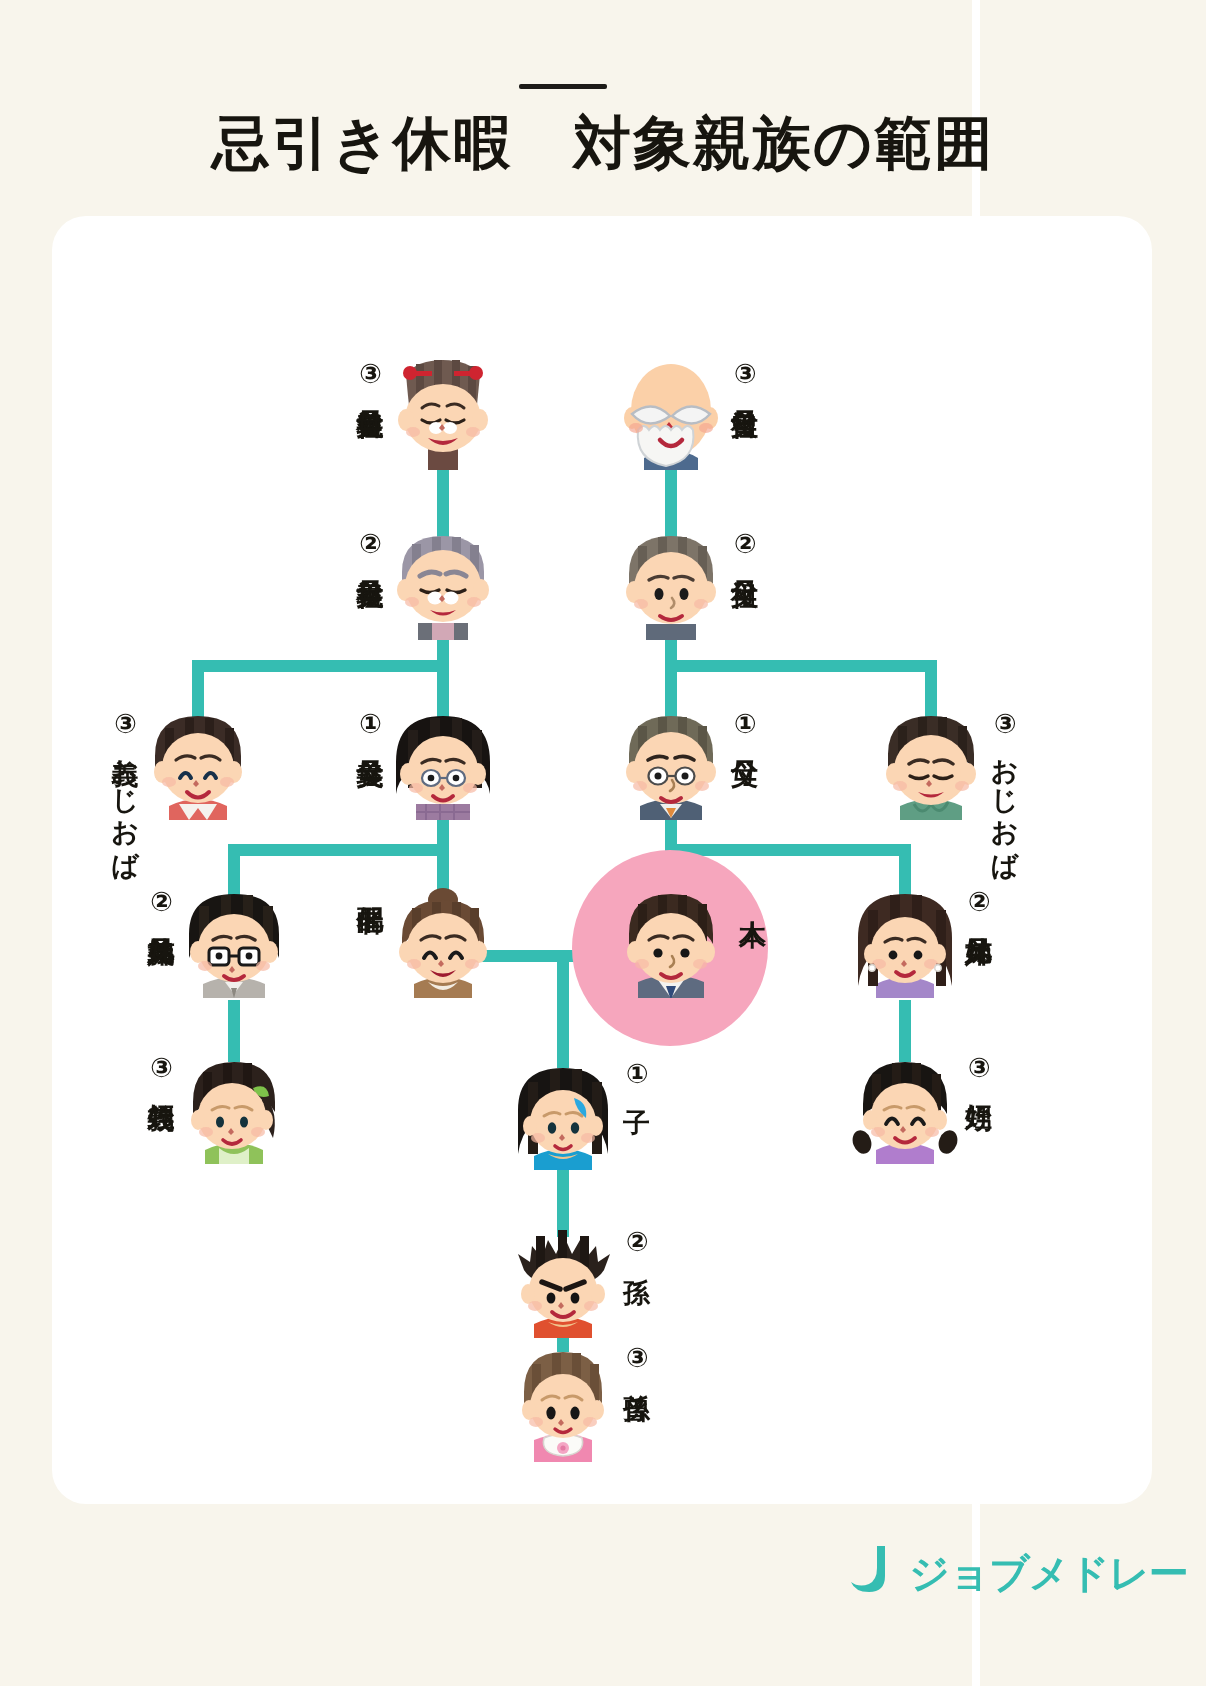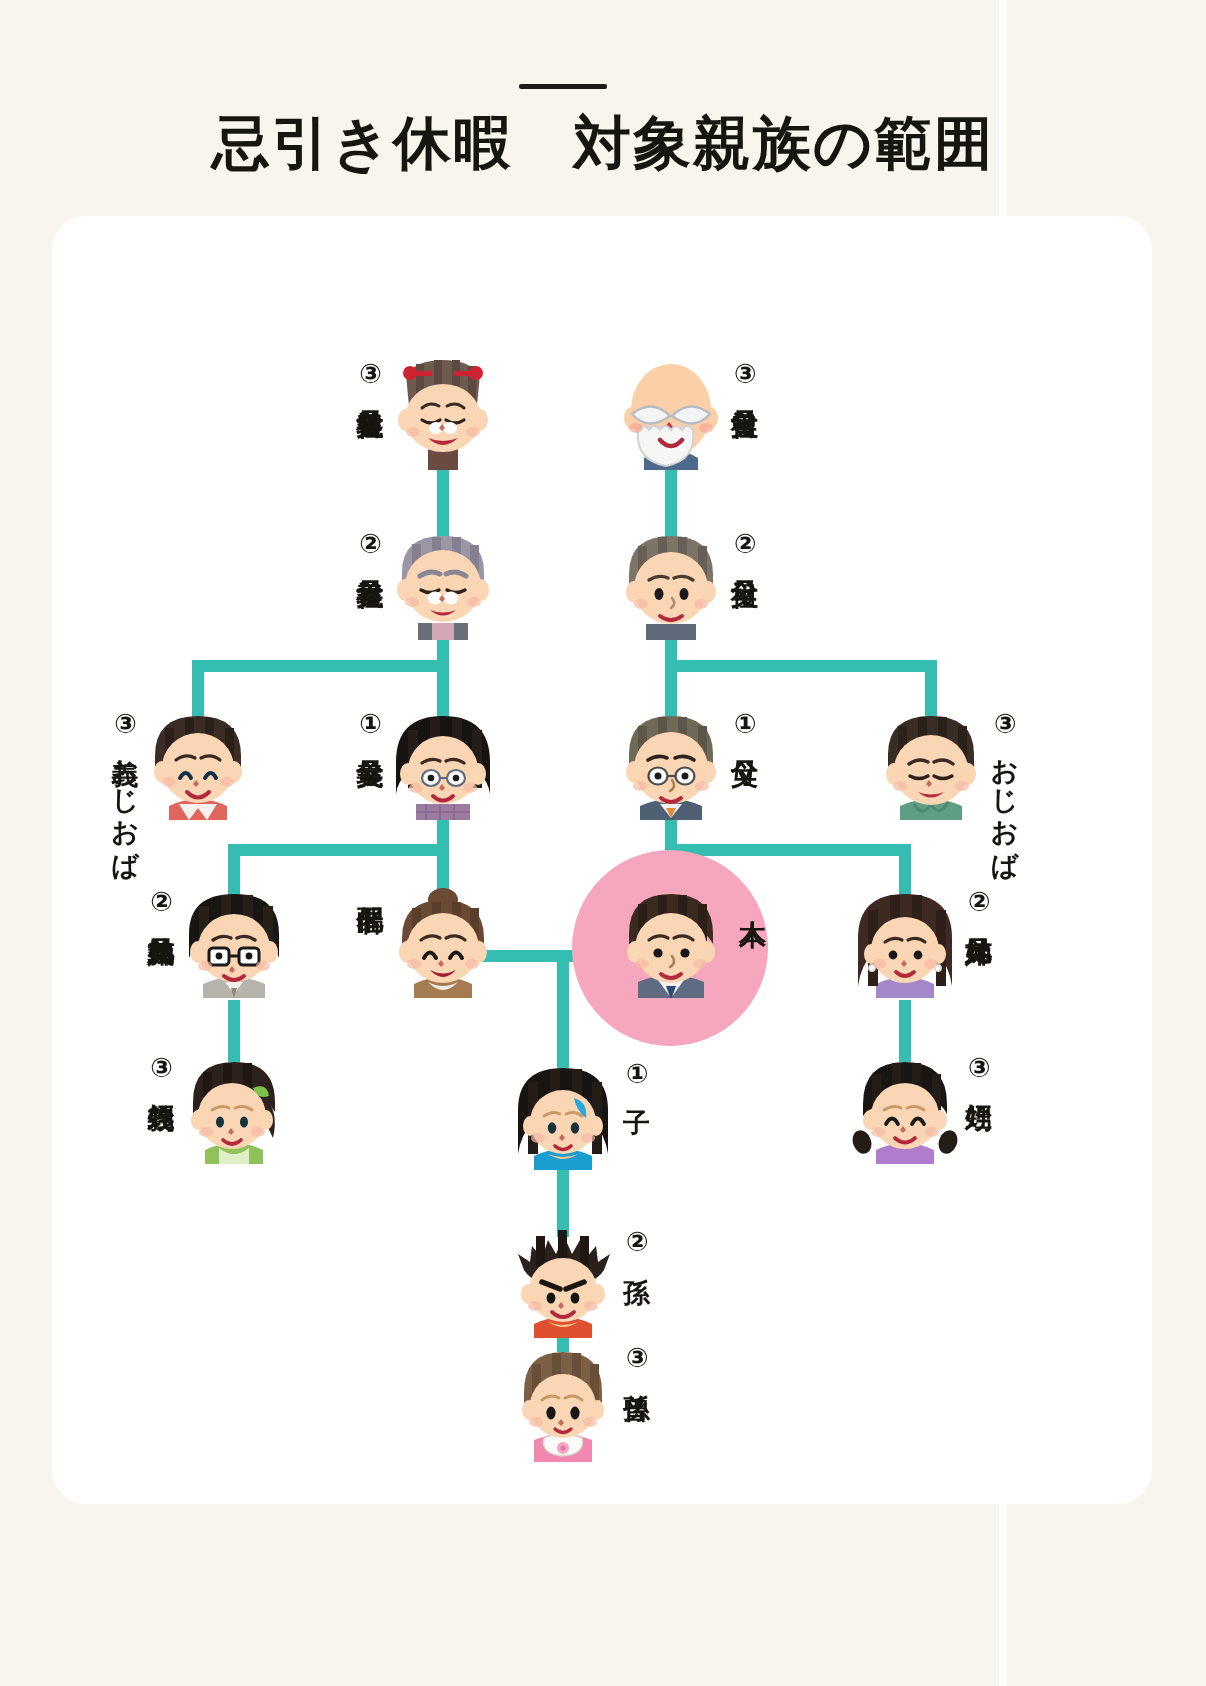--- a/index.html
+++ b/index.html
@@ -2,21 +2,21 @@
 <html lang="ja"><head>
 <meta charset="utf-8">
 <style>
   html,body{margin:0;padding:0;}
   body{
     width:1206px;height:1686px;
     background:#f8f5ec;
     font-family:"DejaVu Sans","Liberation Sans",sans-serif;
     overflow:hidden;position:relative;
   }
-  .page{position:relative;width:980px;height:1686px;padding-left:27px;}
+  .page{position:relative;width:980px;height:1686px;}
 
   
   .edge-strip{position:absolute;right:0;top:0;width:8px;height:1686px;background:#ffffff;}
 
   
   .title-rule{position:absolute;left:519px;top:84px;width:88px;height:5px;background:#1d1b18;border-radius:2px;}
   .page-title{
     position:absolute;left:0;top:105px;width:1206px;text-align:center;
     font-size:58px;font-weight:700;color:#17150f;letter-spacing:2px;
     white-space:pre;
@@ -596,14 +596,22 @@
         <ellipse cx="67" cy="71" rx="4.6" ry="6.4" fill="#171717"></ellipse>
         <path d="M53 77 l3 4 -3 3 -3 -3Z" fill="#c46a5e"></path>
         <path d="M47 87 q8 7 16 0" stroke="#b4283c" stroke-width="3.4" fill="none" stroke-linecap="round"></path>
         <ellipse cx="28" cy="80" rx="7" ry="5" fill="#f7b9a4" opacity=".7"></ellipse>
         <ellipse cx="82" cy="80" rx="7" ry="5" fill="#f7b9a4" opacity=".7"></ellipse>
       </svg>
     </div>
     <div class="lbl right">③曾孫</div>
   </div>
 
+  <div class="logo">
+    <div class="logo-mark">
+      <svg viewBox="0 0 54 54" width="54" height="54" aria-hidden="true">
+        <path d="M40 4 L40 34 Q40 50 24 50 Q10 50 6 40 Q14 46 24 42 Q32 38 32 26 L32 4Z" fill="#35bdb2"></path>
+      </svg>
+    </div>
+    <div class="logo-text">ジョブメドレー</div>
+  </div>
 
 </div>
 
 </body></html>

